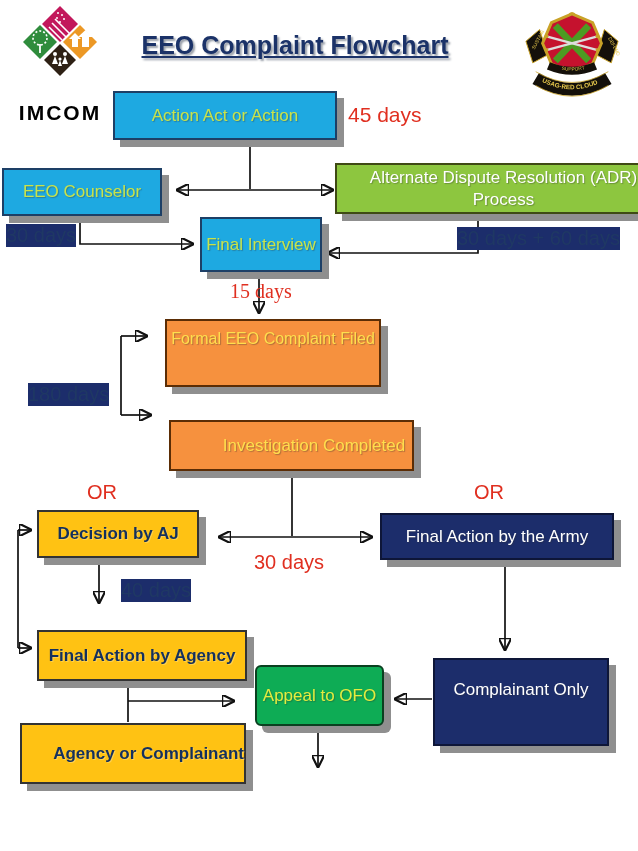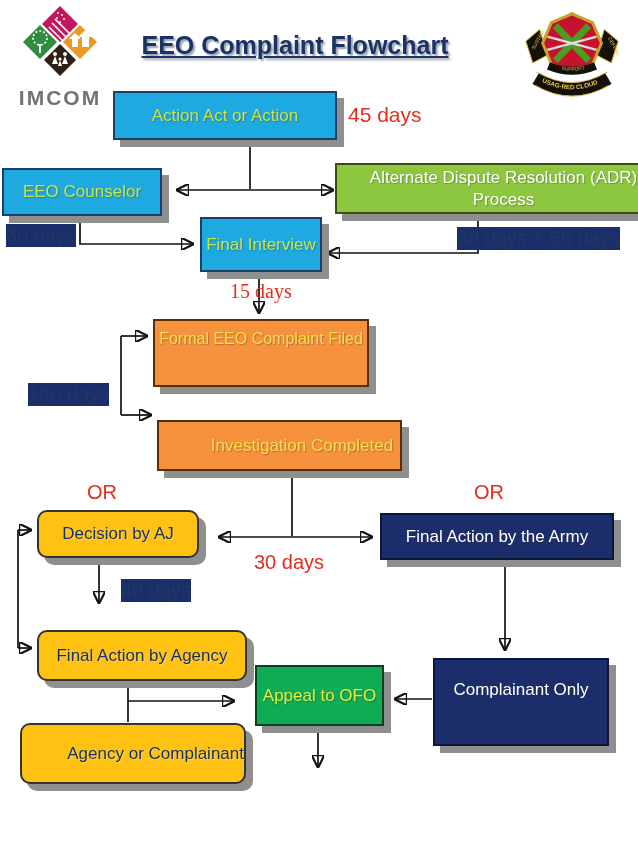--- a/index.html
+++ b/index.html
@@ -9,36 +9,36 @@
   }
   #arrows{position:absolute;left:0;top:0;z-index:1;}
   #arrows path{stroke:#111;stroke-width:1.7;fill:none;}
   .node{
     position:absolute;z-index:2;display:flex;align-items:center;justify-content:center;
     text-align:center;border:2px solid #15365F;box-shadow:7px 7px 0 #8F8F8F;
     font-size:17px;line-height:1.25;text-shadow:1px 1px 1px rgba(50,50,50,.35);
   }
   .cyan{background:#1EA9E1;color:#C9E34A;border-color:#1D3F66;}
   .greenl{background:#8DC63F;color:#ffffff;border-color:#3F4A14;}
-  .orange{background:#F6913E;color:#FFDE4D;border-color:#5B2D05;}
-  .gold{background:#FFC213;color:#14305E;border-color:#333333;font-weight:normal;text-shadow:1px 1px 0 rgba(255,255,255,.25);border-radius:10px;}
+  .orange{background:#F6913E;color:#FFDE4D;border-color:#5B2D05;margin-left:12px;}
+  .gold{background:#FFC213;color:#14305E;border-color:#333333;font-weight:bold;text-shadow:1px 1px 0 rgba(255,255,255,.25);}
   .navy{background:#1C2D6B;color:#ffffff;border-color:#0E1638;}
   .emerald{background:#0EAC55;color:#E4EC3F;border-color:#0A4020;}
   .redbox{background:#C51A15;color:#ffffff;border-color:#7C0B08;}
   .top-align{align-items:flex-start;}
   .lbl{position:absolute;z-index:2;font-size:20px;white-space:nowrap;}
   .lbl.red{color:#E02F20;}
   .lbl.navy{color:#1F3864;}
   #title{
     position:absolute;left:120px;top:31px;width:350px;text-align:center;z-index:2;
     font-size:25px;font-weight:bold;color:#1B3268;text-decoration:underline;
     text-shadow:2px 2px 2px #9aa0aa;
   }
   #imcom-wrap{position:absolute;left:8px;top:6px;width:104px;z-index:2;}
-  #imcom-label{text-align:center;font-size:21px;font-weight:bold;color:#737373;letter-spacing:2px;margin-top:2px;}
+  #imcom-label{text-align:center;font-size:21px;font-weight:bold;color:#000000;letter-spacing:2px;margin-top:17px;}
   #crest-wrap{position:absolute;left:518px;top:4px;width:108px;z-index:2;}
 </style>
 </head>
 <body>
 
 <div id="slide">
 
   <svg id="arrows" width="638" height="851">
     <defs>
       <marker id="ah" viewBox="0 0 10 10" refX="8.5" refY="5" markerWidth="7.5" markerHeight="7.5" orient="auto-start-reverse">
@@ -182,21 +182,21 @@
   </div>
 
   <div class="node navy" style="left:380px;top:513px;width:230px;height:43px;">
     <span>Final Action by the Army</span>
   </div>
 
   <div class="node gold" style="left:37px;top:630px;width:206px;height:47px;">
     <span>Final Action by Agency</span>
   </div>
 
-  <div class="node emerald" style="left:255px;top:665px;width:125px;height:57px;">
+  <div class="node emerald" style="left:255px;top:665px;width:125px;height:57px;border-radius:6px;">
     <span>Appeal to OFO</span>
   </div>
 
   <div class="node navy top-align" style="left:433px;top:658px;width:172px;height:65px;padding-top:19px;">
     <span>Complainant Only</span>
   </div>
 
   <div class="node gold" style="left:20px;top:723px;width:222px;height:57px;justify-content:flex-end;">
     <span>Agency or Complainant</span>
   </div>

